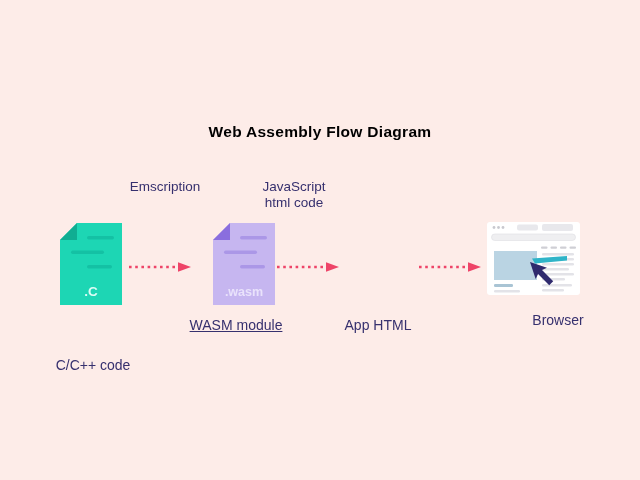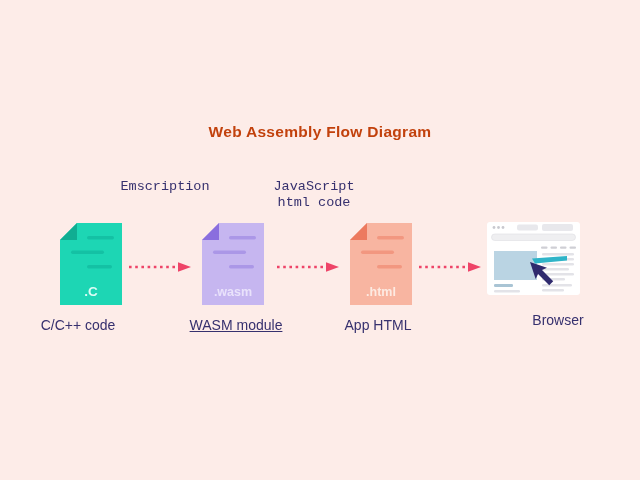--- a/index.html
+++ b/index.html
@@ -2,39 +2,39 @@
 <html><head>
 <meta charset="utf-8">
 <style>
   html,body{margin:0;padding:0;background:#fdece8;}
   .stage{
     position:relative;width:640px;height:480px;background:#fdece8;
     font-family:"Liberation Sans",sans-serif;overflow:hidden;
   }
   .title{
     position:absolute;left:0;right:0;top:123px;text-align:center;
-    font-size:15.5px;font-weight:700;color:#c2410c;letter-spacing:.3px;
+    font-size:15.5px;font-weight:700;color:#000000;letter-spacing:.3px;
   }
   .arrow-label{
     position:absolute;width:140px;top:179px;text-align:center;
     font-size:13.5px;line-height:16px;color:#36306e;
   }
-  .arrow-label span{display:block;font-family:Liberation Mono, monospace;}
+  .arrow-label span{display:block;}
   .label-1{left:95px;}
-  .label-2{left:244px;}
+  .label-2{left:224px;}
   .node-icon{position:absolute;top:223px;}
   .icon-1{left:60px;}
-  .icon-2{left:202px;}
+  .icon-2{left:213px;}
   .icon-3{left:350px;}
   .browser-icon{left:487px;top:222px;}
   .caption{
     position:absolute;width:140px;text-align:center;top:317px;
     font-size:14px;color:#36306e;
   }
-  .cap-1{left:8px;}
+  .cap-1{left:23px;margin-top:40px;}
   .cap-2{left:166px;text-decoration:underline;}
   .cap-3{left:308px;}
   .cap-4{left:488px;top:312px;}
   .flow-arrow{position:absolute;top:261px;}
   .arrow-1{left:128px;}
   .arrow-2{left:276px;}
   .arrow-3{left:418px;}
   .file-label{font-family:"Liberation Sans",sans-serif;font-weight:700;}
   .chrome{fill:#e8e8ec;}
   .chrome-dot{fill:#c9c9cf;}
@@ -73,30 +73,20 @@
     <svg viewBox="0 0 62 82" width="62" height="82">
       <path d="M17 0 H62 V82 H0 V17 Z" fill="#c6b6f0"></path>
       <path d="M17 0 V17 H0 Z" fill="#8a6ede"></path>
       <rect x="27" y="13" width="27" height="3.5" rx="1.7" fill="#ab97e7"></rect>
       <rect x="11" y="27.5" width="33" height="3.5" rx="1.7" fill="#ab97e7"></rect>
       <rect x="27" y="42" width="25" height="3.5" rx="1.7" fill="#ab97e7"></rect>
       <text class="file-label" x="31" y="73" text-anchor="middle" font-size="12.5" fill="#e9e2fb">.wasm</text>
     </svg>
   </div>
 
-  <div class="node-icon icon-3">
-    <svg viewBox="0 0 62 82" width="62" height="82">
-      <path d="M17 0 H62 V82 H0 V17 Z" fill="#f8b5a1"></path>
-      <path d="M17 0 V17 H0 Z" fill="#ec7a5f"></path>
-      <rect x="27" y="13" width="27" height="3.5" rx="1.7" fill="#f29780"></rect>
-      <rect x="11" y="27.5" width="33" height="3.5" rx="1.7" fill="#f29780"></rect>
-      <rect x="27" y="42" width="25" height="3.5" rx="1.7" fill="#f29780"></rect>
-      <text class="file-label" x="31" y="73" text-anchor="middle" font-size="12.5" fill="#fdeae2">.html</text>
-    </svg>
-  </div>
 
   <div class="node-icon browser-icon">
     <svg viewBox="0 0 93 73" width="93" height="73">
       <rect x="0" y="0" width="93" height="73" rx="3" fill="#ffffff"></rect>
       <circle class="chrome-dot" cx="7" cy="5.5" r="1.4"></circle>
       <circle class="chrome-dot" cx="11.5" cy="5.5" r="1.4"></circle>
       <circle class="chrome-dot" cx="16" cy="5.5" r="1.4"></circle>
       <rect class="chrome" x="30" y="2.5" width="21" height="6" rx="2"></rect>
       <rect class="chrome" x="55" y="2" width="31" height="7" rx="2"></rect>
       <rect class="addr" x="4.5" y="12" width="84" height="6.5" rx="3.2"></rect>

